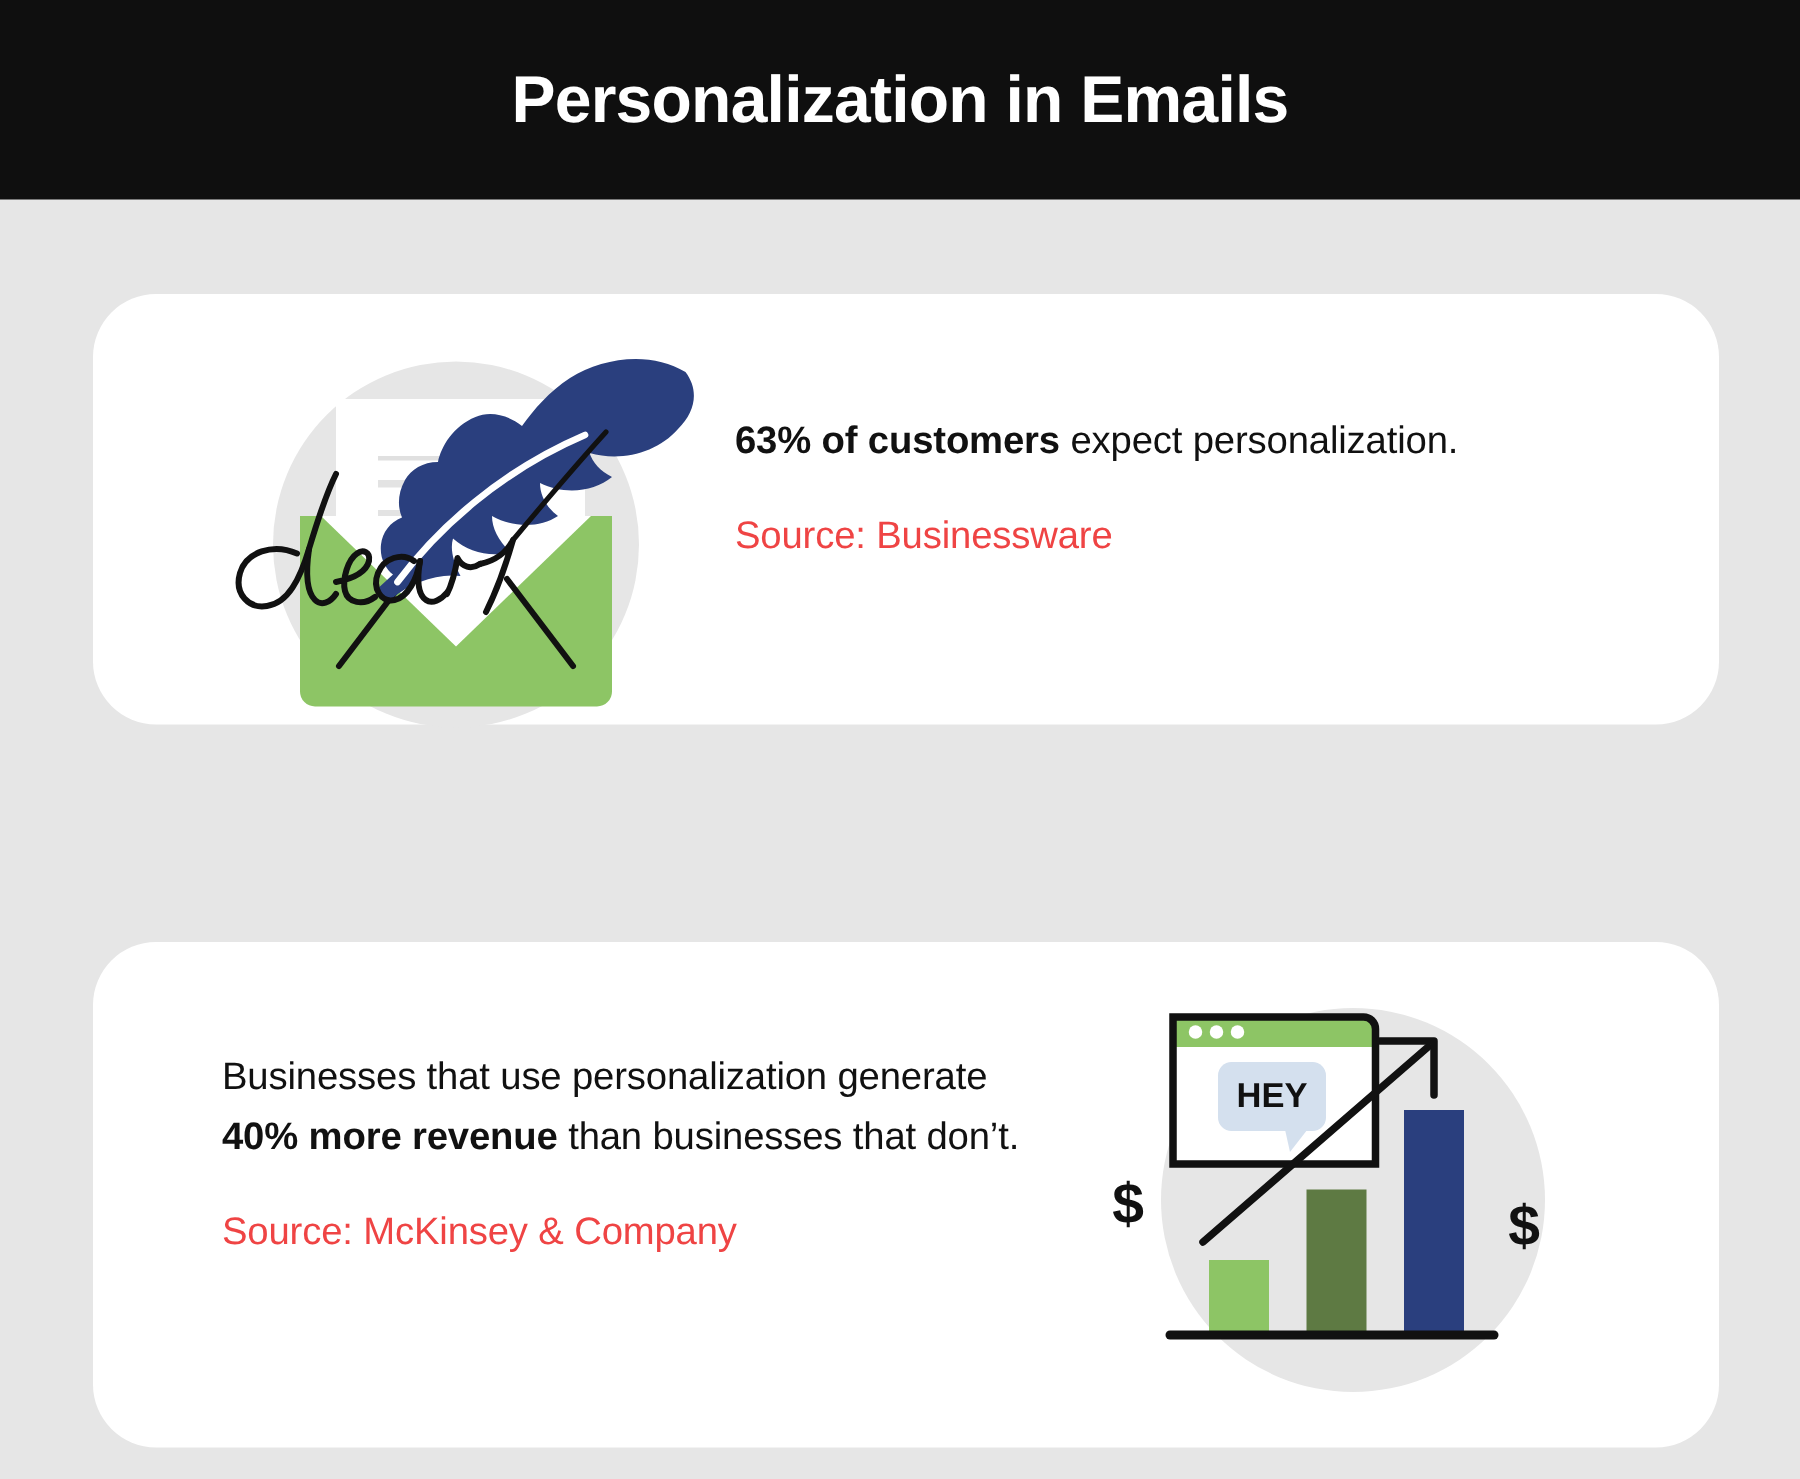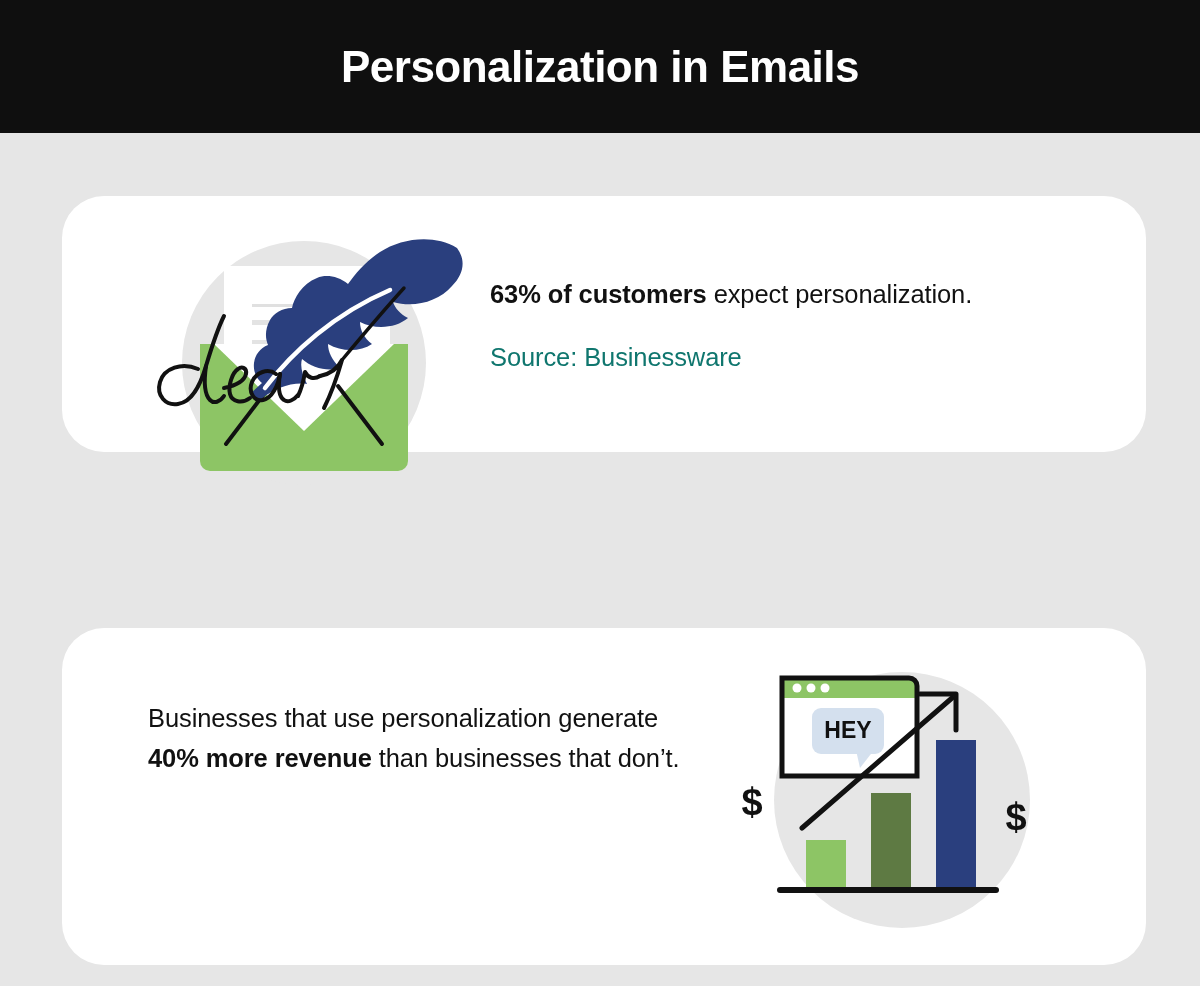--- a/index.html
+++ b/index.html
@@ -44,21 +44,21 @@
   .card {
     position: absolute;
     background: #ffffff;
     border-radius: 42px;
     box-sizing: border-box;
   }
   #card-1 {
     left: 62px;
     top: 196px;
     width: 1084px;
-    height: 256px;
+    height: 287px;
   }
   #card-2 {
     left: 62px;
     top: 588px;
     width: 1084px;
     height: 337px;
     margin-top: 40px;
   }
   .card-inner {
     position: relative;
@@ -72,21 +72,21 @@
     color: #111111;
     font-size: 25.5px;
     line-height: 40px;
     font-weight: 400;
     letter-spacing: -0.1px;
   }
   .stat-text b {
     font-weight: bold;
   }
   .source-text {
-    color: #0f766e;
+    color: #ef4444;
     font-size: 25.5px;
     line-height: 34px;
     font-weight: 400;
     letter-spacing: -0.1px;
     margin-top: 26px;
   }
   #card-1 .text-col {
     position: absolute;
     left: 428px;
     top: 78px;
@@ -191,20 +191,21 @@
     </div>
   </div>
 
   <div class="card" id="card-2">
     <div class="card-inner">
 
       <div class="text-col">
         <div class="stat-text">
           <span>Businesses that use personalization generate </span><b>40% more revenue</b><span> than businesses that don’t.</span>
         </div>
+        <div class="source-text">Source: McKinsey &amp; Company</div>
       </div>
 
       <div class="illus" id="illus-chart">
         <svg width="330" height="294" viewBox="0 0 330 294" xmlns="http://www.w3.org/2000/svg">
 
           <circle cx="178" cy="150" r="128" fill="#e6e6e6"></circle>
 
           <g>
             <path d="M58 28 L185 28 A8 8 0 0 1 193 36 L193 48 L58 48 Z" fill="#8dc565"></path>
             <rect x="58" y="48" width="135" height="78" fill="#ffffff"></rect>

